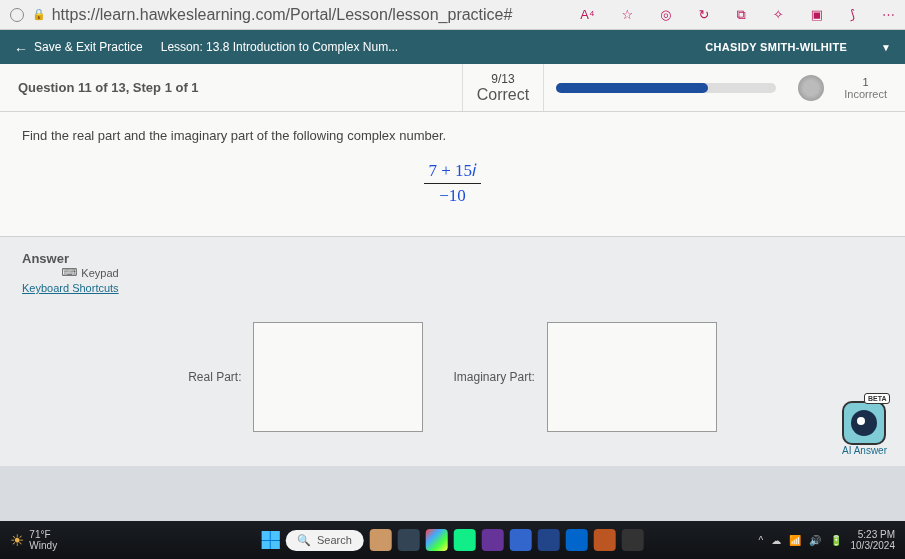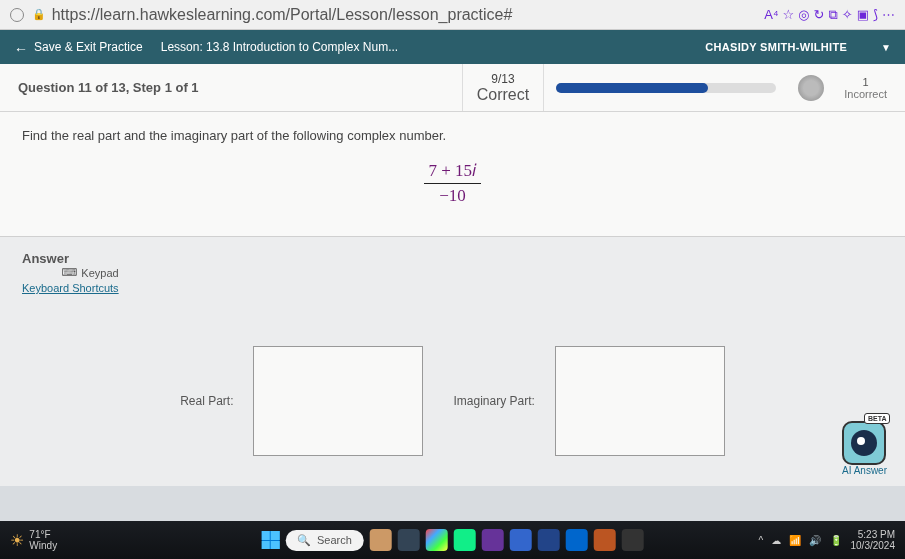--- a/index.html
+++ b/index.html
@@ -2,52 +2,52 @@
 <html><head>
 <meta charset="utf-8">
 <style>
 * { margin: 0; padding: 0; box-sizing: border-box; }
 body { font-family: Arial, sans-serif; background: #d8dce0; width: 905px; height: 559px; overflow: hidden; font-size: 13px; color: #333; }
 .browser-bar { height: 30px; background: #f0f0f0; display: flex; align-items: center; padding: 0 10px; gap: 8px; border-bottom: 1px solid #ccc; }
 .browser-bar .tab-icon { width: 14px; height: 14px; border: 1.5px solid #888; border-radius: 50%; }
 .url-wrap { display: flex; align-items: center; gap: 6px; flex: 1; }
 .lock { font-size: 11px; color: #666; }
 .url { color: #555; font-size: 16px; }
-.browser-icons { display: flex; gap: 4px; color: #6d28d9; font-size: 13px; align-items: center; }
+.browser-icons { display: flex; gap: 27px; color: #be185d; font-size: 13px; align-items: center; }
 .lesson-bar { height: 34px; background: #2b5e6b; color: #fff; display: flex; align-items: center; padding: 0 14px; gap: 18px; font-size: 12px; }
 .save-exit { display: flex; align-items: center; gap: 6px; cursor: pointer; }
 .arrow-left { font-size: 14px; }
 .lesson-title { font-weight: 500; }
 .user-name { margin-left: auto; margin-right: 16px; font-weight: bold; font-size: 11px; letter-spacing: 0.3px; }
 .caret { font-size: 10px; }
 .question-bar { height: 48px; background: #f9f9f8; border-bottom: 1px solid #d5d5d5; display: flex; align-items: center; padding: 0 18px; }
 .q-title { font-weight: bold; color: #555; font-size: 13px; }
 .score-box { margin-left: auto; text-align: center; padding: 18px 14px; border-left: 1px solid #ddd; border-right: 1px solid #ddd; height: 100%; display: flex; flex-direction: column; justify-content: center; }
 .score-box .num { font-size: 12px; color: #444; }
 .score-box .lbl { font-size: 16px; color: #555; }
 .progress { width: 220px; height: 10px; background: #ddd; border-radius: 5px; margin: 0 12px; position: relative; }
 .progress .fill { height: 100%; background: #1e4f9e; border-radius: 5px; width: 69%; }
 .avatar { width: 26px; height: 26px; border-radius: 50%; background: radial-gradient(circle, #bbb 40%, #888); margin: 0 10px; }
 .incorrect-box { text-align: center; padding-left: 10px; }
 .incorrect-box .num { font-size: 11px; color: #555; }
 .incorrect-box .lbl { font-size: 11px; color: #777; }
 .content { background: #f9f9f8; padding: 16px 22px 10px; }
 .instr { font-size: 13px; color: #444; margin-bottom: 18px; }
-.expr { text-align: center; font-family: 'Times New Roman', serif; font-size: 17px; color: #701a75; margin-bottom: 20px; }
+.expr { text-align: center; font-family: 'Times New Roman', serif; font-size: 17px; color: #1d4ed8; margin-bottom: 20px; }
 .frac { display: inline-block; text-align: center; }
 .frac .top { border-bottom: 1px solid #222; padding: 0 4px 2px; }
 .frac .bot { padding-top: 2px; }
 .answer-section { background: #ecedee; border-top: 1px solid #d0d0d0; padding: 14px 22px 30px; position: relative; min-height: 230px; }
 .ans-header { display: flex; justify-content: space-between; align-items: flex-start; flex-direction: column; }
 .ans-title { font-weight: bold; color: #555; font-size: 13px; }
 .ans-tools { text-align: right; font-size: 11px; }
 .keypad { color: #555; display: flex; align-items: center; justify-content: flex-end; gap: 4px; margin-bottom: 3px; }
 .shortcuts { color: #1a6b8c; text-decoration: underline; cursor: pointer; }
 .inputs { display: flex; justify-content: center; gap: 30px; margin-top: 28px; align-items: center; }
-.input-group { display: flex; align-items: center; gap: 20px; margin-top: 24px; }
+.input-group { display: flex; align-items: center; gap: 12px; }
 .input-group label { font-size: 12px; color: #555; }
 .input-group .box { width: 170px; height: 110px; border: 1px solid #999; background: #f9f9f8; }
 .ai-tutor { position: absolute; right: 18px; bottom: 10px; text-align: center; font-size: 10px; color: #1a6b8c; }
 .ai-tutor .badge { width: 44px; height: 44px; background: #7fcbd6; border: 2px solid #333; border-radius: 10px; display: flex; align-items: center; justify-content: center; margin: 0 auto; position: relative; }
 .ai-tutor .beta { position: absolute; top: -10px; right: -6px; background: #fff; border: 1px solid #333; font-size: 7px; padding: 1px 3px; border-radius: 3px; color: #333; font-weight: bold; }
 .ai-tutor .eye { width: 26px; height: 26px; background: #1a2e4a; border-radius: 50%; position: relative; }
 .ai-tutor .eye::after { content: ''; position: absolute; width: 8px; height: 8px; background: #fff; border-radius: 50%; top: 7px; left: 6px; }
 .taskbar { position: absolute; bottom: 0; left: 0; right: 0; height: 38px; background: linear-gradient(#1a1d22, #0f1114); display: flex; align-items: center; padding: 0 10px; color: #ccc; font-size: 10px; }
 .taskbar .weather { display: flex; align-items: center; gap: 5px; }
 .taskbar .weather .sun { color: #e8b050; font-size: 16px; }

